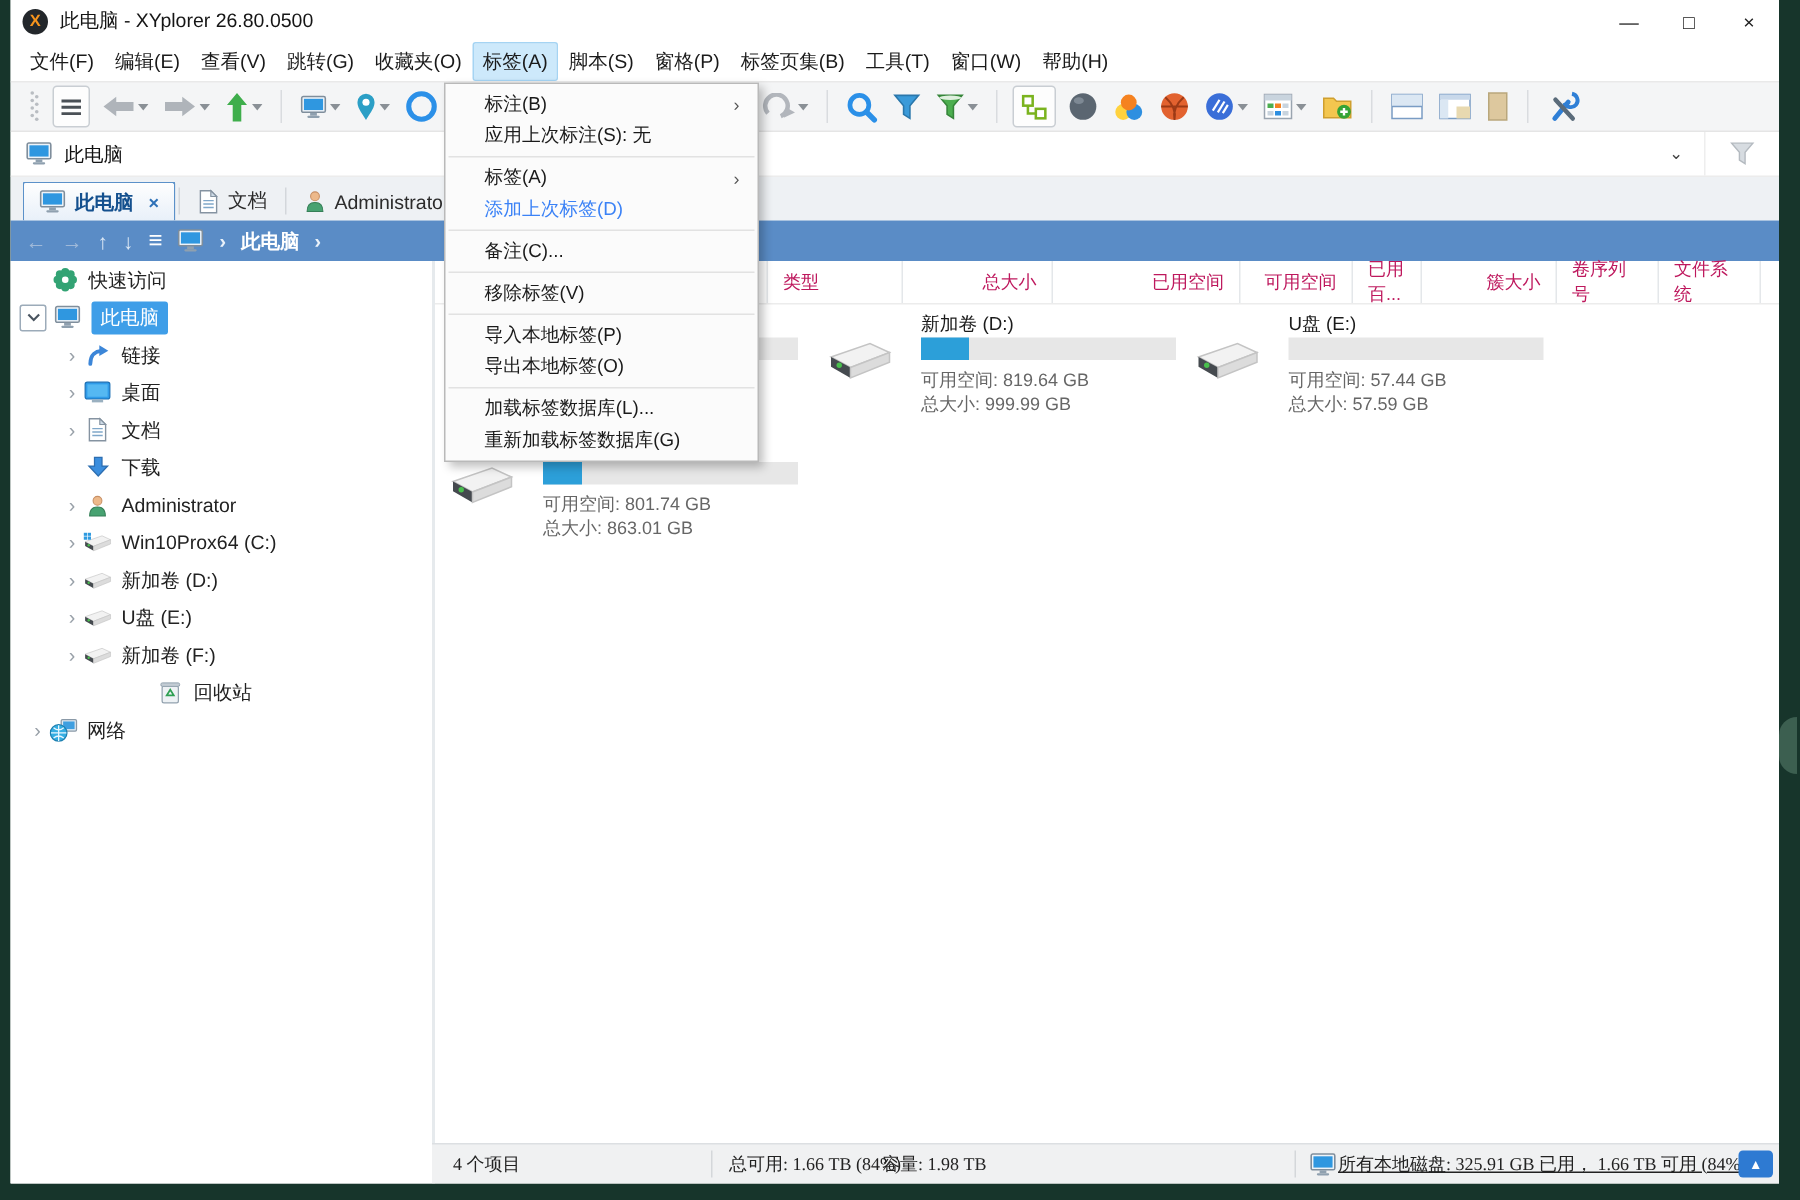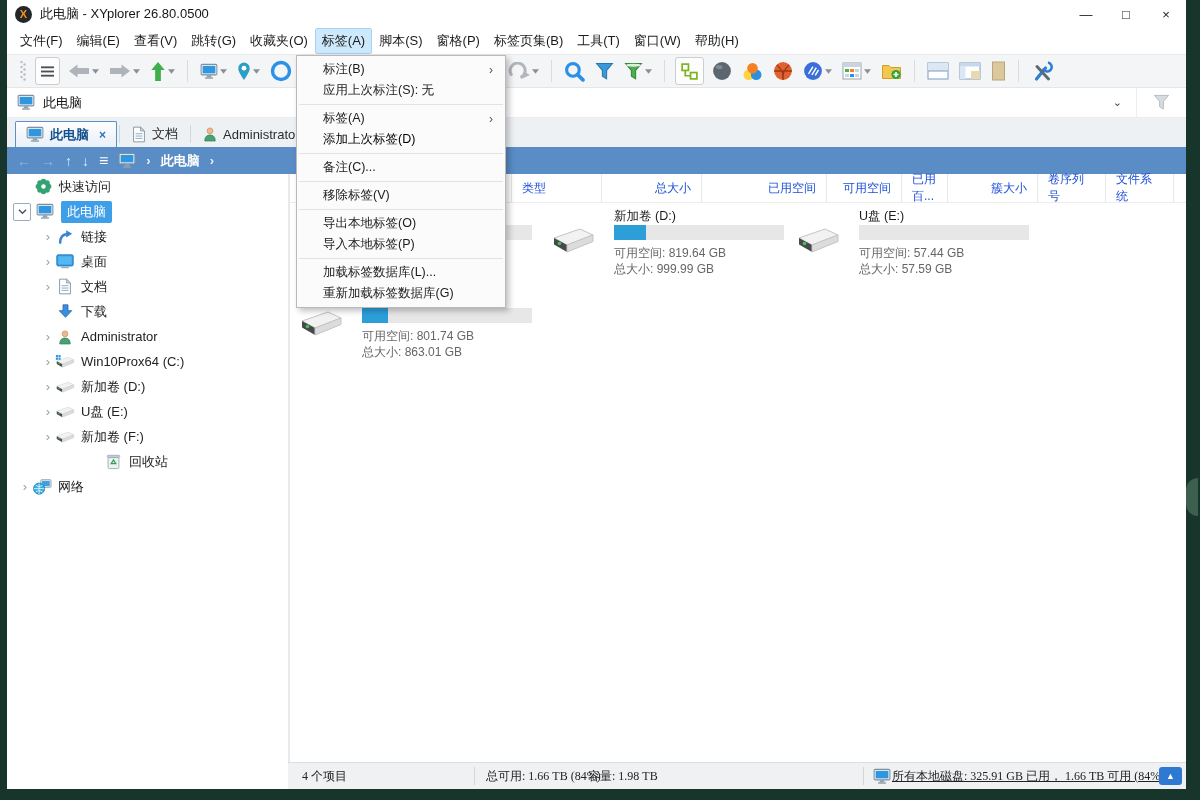--- a/index.html
+++ b/index.html
@@ -75,21 +75,21 @@
   .tree-row { display:flex; align-items:center; height:25px; font-size:13px; color:#222; }
   .tree-arrow { width:14px; color:#98a0a8; font-size:13px; text-align:center; flex:none; }
   .tree-expbox { width:18px; height:18px; border:1px solid #9cabb9; border-radius:2px;
     background:#fff; display:flex; align-items:center; justify-content:center; margin-right:4px; flex:none; }
   .tree-icon { width:20px; display:flex; justify-content:center; margin-right:6px; flex:none; }
   .tree-label { white-space:nowrap; }
   .tree-label.selected { background:#3f9ee8; color:#fff; padding:2px 6px; border-radius:2px; }
 
   
   .headers { position:absolute; left:0; top:0; right:0; height:29px; border-bottom:1px solid #ececec;
-    display:flex; font-size:12px; color:#1d4ed8; }
+    display:flex; font-size:12px; color:#be185d; }
   .hcol { height:100%; display:flex; align-items:center; border-right:1px solid #e4e7ea;
     padding:0 10px; flex:none; }
   .hcol.right { justify-content:flex-end; }
 
   
   .tile { position:absolute; width:240px; height:76px; }
   .tile .d-icon { position:absolute; left:0; top:16px; }
   .tile .d-name { position:absolute; left:64px; top:0; font-size:12.5px; color:#1b1b1b; white-space:nowrap; }
   .tile .d-bar { position:absolute; left:64px; top:17px; width:170px; height:15px; background:#e7e7e7; }
   .tile .d-bar span { display:block; height:100%; background:#2c9fd9; }
@@ -104,21 +104,21 @@
   .sb-collapse { position:absolute; right:4px; top:4px; width:23px; height:18px; background:#2e7ad2;
     border-radius:3px; color:#fff; font-size:9px; display:flex; align-items:center; justify-content:center; }
   .sb-disklink { text-decoration:underline; }
 
   
   .ctxmenu { position:absolute; left:296px; top:55px; width:210px; background:#fbfbfb;
     border:1px solid #b9b9b9; box-shadow:3px 3px 6px rgba(0,0,0,.25); padding:3px 0; z-index:50; }
   .menu-row { height:21px; display:flex; align-items:center; padding:0 12px 0 26px;
     font-size:12.5px; color:#1a1a1a; }
   .menu-row .sub { margin-left:auto; color:#555; font-size:12px; }
-  .menu-row.disabled { color:#000000; }
+  .menu-row.disabled { color:#3b82f6; }
   .menu-sep { height:1px; background:#e2e2e2; margin:3px 2px; }
 
   svg { display:block; }
 </style>
 </head>
 <body>
 
 <div class="desktop">
   <div class="window">
 
@@ -780,24 +780,24 @@
       <div class="menu-sep"></div>
       <div class="menu-row">
         <span>备注(C)...</span>
       </div>
       <div class="menu-sep"></div>
       <div class="menu-row">
         <span>移除标签(V)</span>
       </div>
       <div class="menu-sep"></div>
       <div class="menu-row">
+        <span>导入本地标签(P)</span>
+      </div>
+      <div class="menu-row">
         <span>导出本地标签(O)</span>
-      </div>
-      <div class="menu-row">
-        <span>导入本地标签(P)</span>
       </div>
       <div class="menu-sep"></div>
       <div class="menu-row">
         <span>加载标签数据库(L)...</span>
       </div>
       <div class="menu-row">
         <span>重新加载标签数据库(G)</span>
       </div>
     </div>
   <div class="orb"></div>

